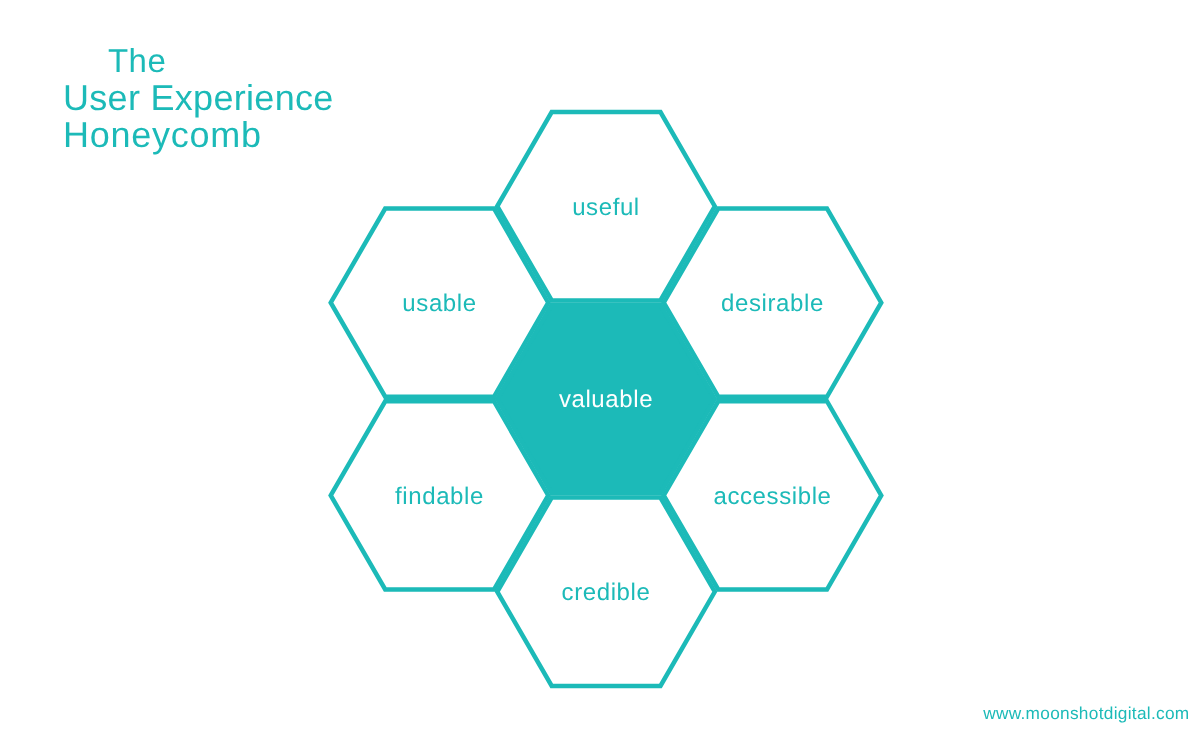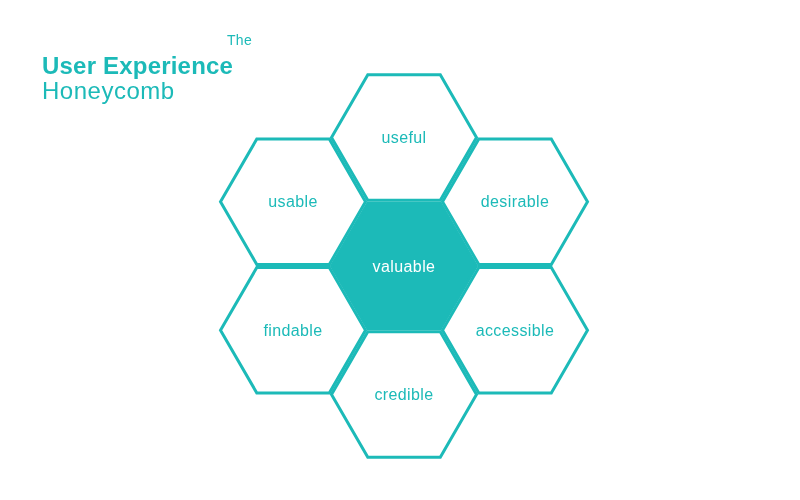--- a/index.html
+++ b/index.html
@@ -16,30 +16,29 @@
     overflow: hidden;
   }
   .title {
     position: absolute;
     left: 42px;
     top: 28px;
     width: 210px;
     color: var(--teal, #1cbab8);
   }
   .title-line-1 {
-    font-size: 14px;
+    font-size: 22px;
     line-height: 25px;
     padding-left: 30px;
     letter-spacing: 0.3px;
-    text-align: right;
   }
   .title-line-2 {
     font-size: 24px;
     line-height: 25px;
-    font-weight: bold;
+    font-weight: normal;
     letter-spacing: 0.2px;
     white-space: nowrap;
   }
   .title-line-3 {
     font-size: 24px;
     line-height: 25px;
     letter-spacing: 0.5px;
   }
   .honeycomb-svg {
     position: absolute;
@@ -95,14 +94,15 @@
       <g>
         <polygon points="331.5,394.5 367.8,331.7 440.3,331.7 476.5,394.5 440.3,457.3 367.8,457.3" fill="#ffffff" stroke="#1cbab8" stroke-width="3"></polygon>
         <text x="404" y="400" text-anchor="middle" fill="#1cbab8" class="hex-label">credible</text>
       </g>
       <g>
         <polygon points="331.5,266 367.8,203.2 440.3,203.2 476.5,266 440.3,328.8 367.8,328.8" fill="#1cbab8" stroke="#1cbab8" stroke-width="3"></polygon>
         <text x="404" y="271.5" text-anchor="middle" fill="#ffffff" class="hex-label">valuable</text>
       </g>
     </svg>
 
+  <div class="footer-url">www.moonshotdigital.com</div>
 
 </div>
 
 </body></html>

